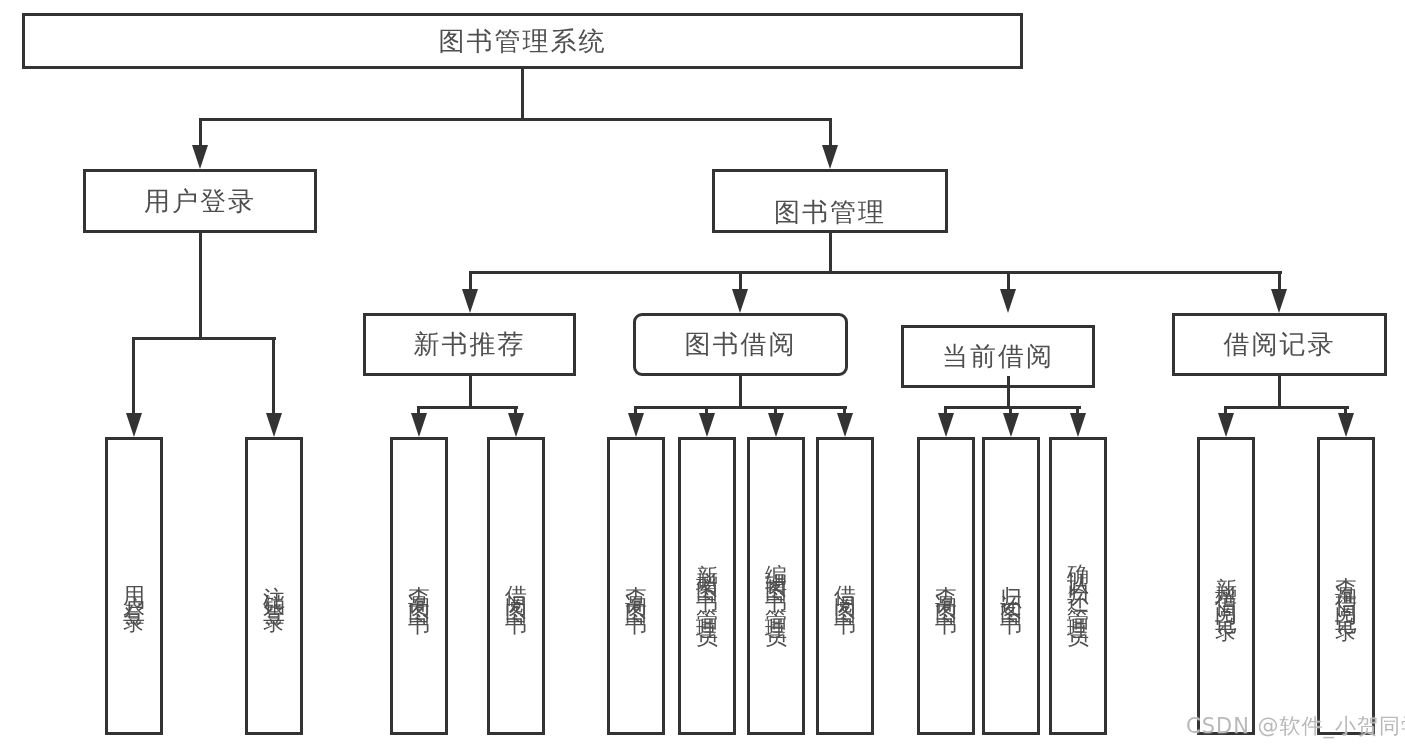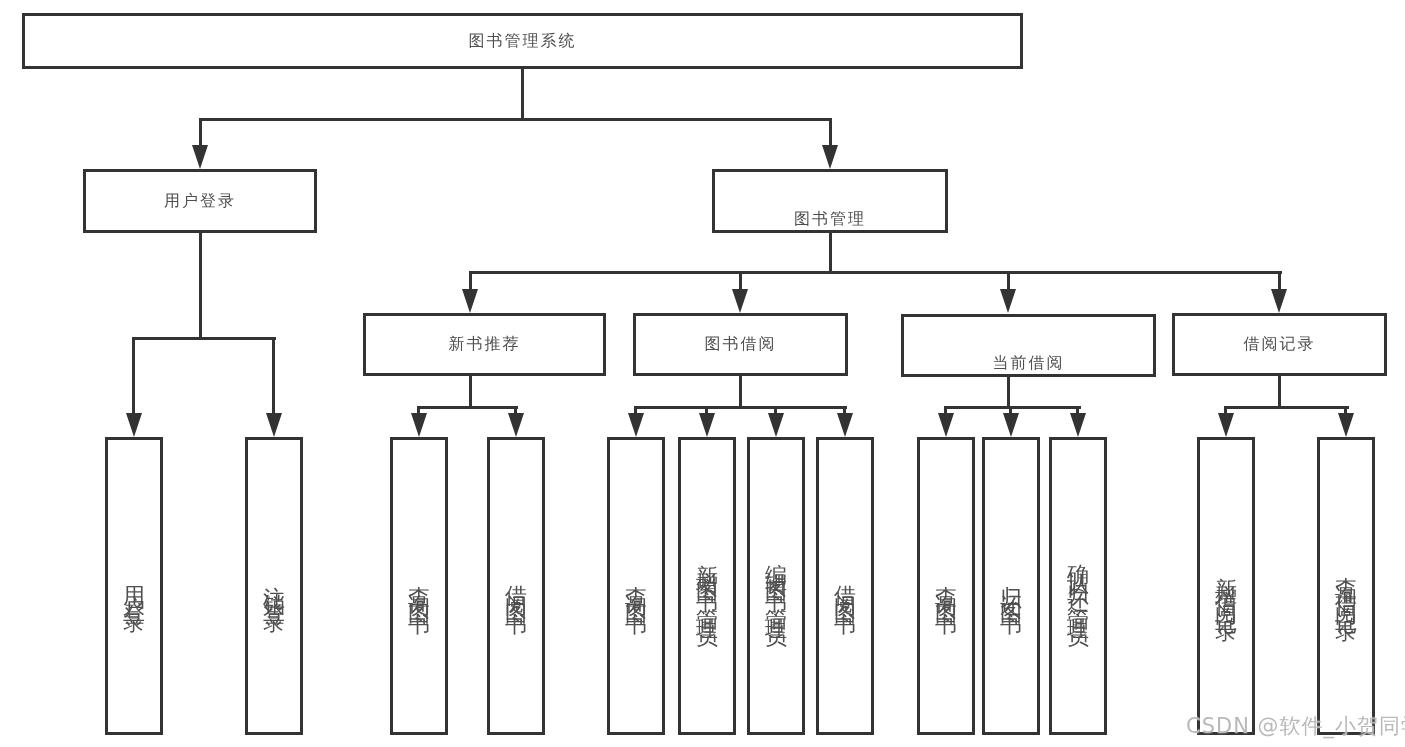--- a/index.html
+++ b/index.html
@@ -11,21 +11,21 @@
     overflow:hidden;
   }
   .box{
     position:absolute;
     box-sizing:border-box;
     border:3px solid #333333;
     background:#ffffff;
     display:flex;align-items:center;justify-content:center;
     color:#4f4f4f;
   }
-  .h-label{font-size:16px;letter-spacing:2px;white-space:nowrap;}
+  .h-label{font-size:26px;letter-spacing:2px;white-space:nowrap;}
   .v-label{
     writing-mode:vertical-rl;
     text-orientation:mixed;
     font-size:22px;
     letter-spacing:9px;
     line-height:1;
   }
   .vl{position:absolute;width:3px;background:#333333;}
   .hl{position:absolute;height:3px;background:#333333;}
   .arrow{
@@ -78,27 +78,27 @@
   <div class="hl" style="left:469px;top:271px;width:813px;"></div>
   <div class="vl" style="left:469px;top:271px;height:22px;"></div>
   <div class="arrow" style="left:462px;top:289px;"></div>
   <div class="vl" style="left:739px;top:271px;height:22px;"></div>
   <div class="arrow" style="left:732px;top:289px;"></div>
   <div class="vl" style="left:1007px;top:271px;height:22px;"></div>
   <div class="arrow" style="left:1000px;top:289px;"></div>
   <div class="vl" style="left:1278px;top:271px;height:22px;"></div>
   <div class="arrow" style="left:1271px;top:289px;"></div>
 
-  <div class="box" style="left:363px;top:313px;width:243px;height:63px;">
+  <div class="box" style="left:363px;top:313px;width:213px;height:63px;">
     <span class="h-label">新书推荐</span>
   </div>
-  <div class="box" style="left:633px;top:313px;width:215px;height:63px;">
+  <div class="box" style="left:633px;top:313px;width:215px;height:63px;border-radius:9px;">
     <span class="h-label">图书借阅</span>
   </div>
-  <div class="box" style="left:901px;top:314px;width:255px;height:63px;align-items:flex-end;">
+  <div class="box" style="left:901px;top:325px;width:194px;height:63px;">
     <span class="h-label">当前借阅</span>
   </div>
   <div class="box" style="left:1172px;top:313px;width:215px;height:63px;">
     <span class="h-label">借阅记录</span>
   </div>
 
   <div class="vl" style="left:469px;top:376px;height:33px;"></div>
   <div class="hl" style="left:417px;top:406px;width:101px;"></div>
   <div class="vl" style="left:417px;top:406px;height:12px;"></div>
   <div class="arrow" style="left:411px;top:413px;"></div>

